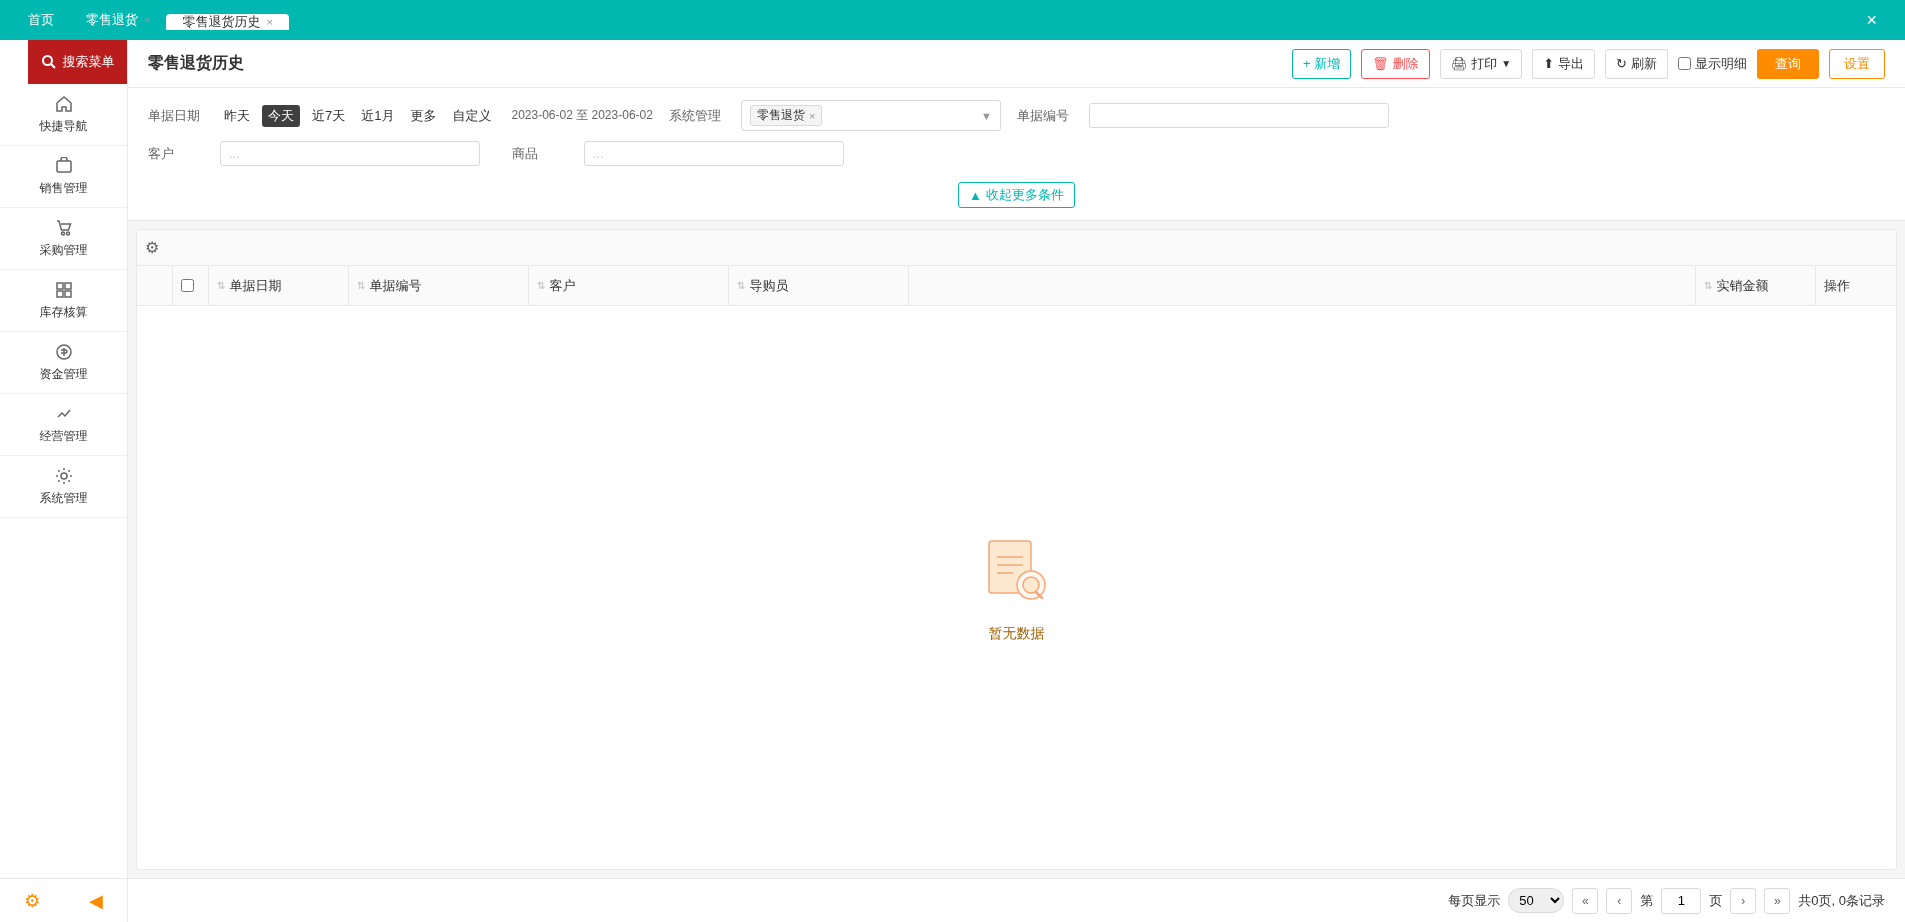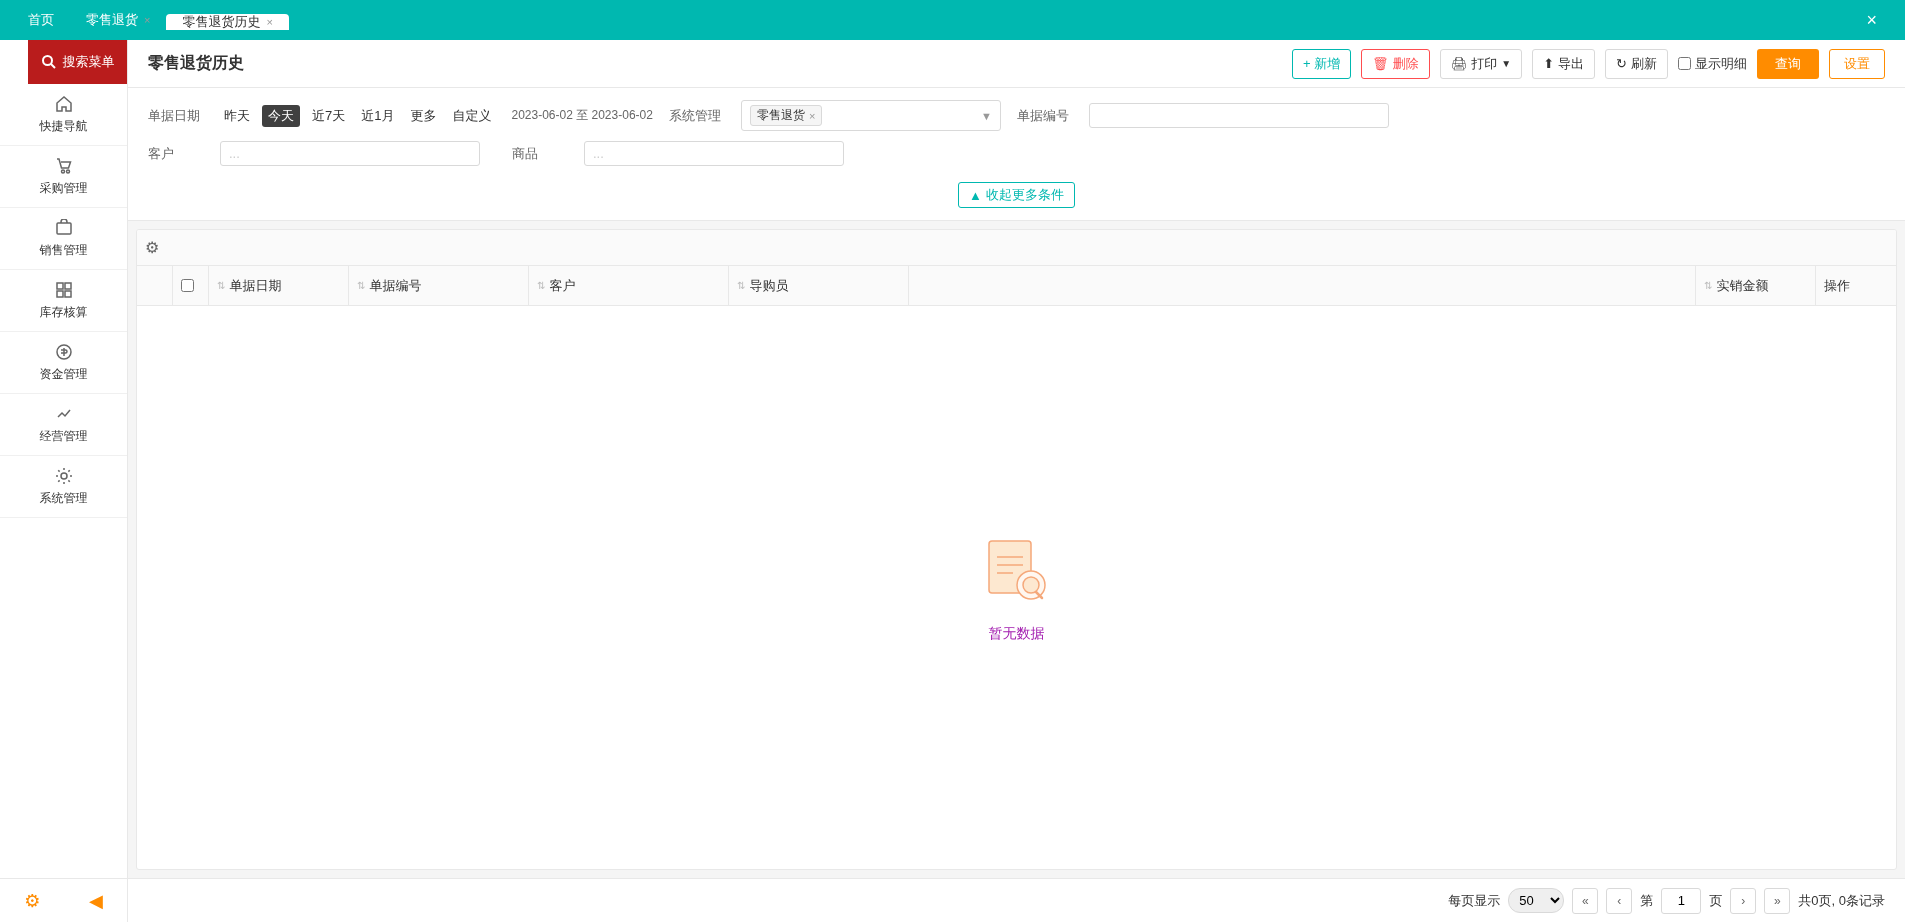--- a/index.html
+++ b/index.html
@@ -332,21 +332,21 @@
       flex-direction: column;
       align-items: center;
       gap: 12px;
     }
     .empty-icon {
       width: 80px;
       height: 80px;
     }
     .empty-text {
       font-size: 14px;
-      color: #a21caf;
+      color: #a16207;
     }
 
     
     .pagination {
       height: 44px;
       border-top: 1px solid #e8e8e8;
       display: flex;
       align-items: center;
       justify-content: flex-end;
       padding: 0 20px;
@@ -423,35 +423,35 @@
         <div class="menu-icon">
           <svg width="18" height="18" viewBox="0 0 18 18" fill="none" stroke="#666" stroke-width="1.5">
             <path d="M2 8L9 2l7 6v8H11v-4H7v4H2z"></path>
           </svg>
         </div>
         <span>快捷导航</span>
       </div>
       <div class="sidebar-item">
         <div class="menu-icon">
           <svg width="18" height="18" viewBox="0 0 18 18" fill="none" stroke="#666" stroke-width="1.5">
+            <rect x="2" y="4" width="14" height="11" rx="1"></rect>
+            <path d="M6 4V3a3 3 0 016 0v1"></path>
+          </svg>
+        </div>
+        <span>销售管理</span>
+      </div>
+      <div class="sidebar-item">
+        <div class="menu-icon">
+          <svg width="18" height="18" viewBox="0 0 18 18" fill="none" stroke="#666" stroke-width="1.5">
             <path d="M2 2h2l2.5 9h7l2-6H6"></path>
             <circle cx="8" cy="14.5" r="1.5"></circle>
             <circle cx="13" cy="14.5" r="1.5"></circle>
           </svg>
         </div>
         <span>采购管理</span>
-      </div>
-      <div class="sidebar-item">
-        <div class="menu-icon">
-          <svg width="18" height="18" viewBox="0 0 18 18" fill="none" stroke="#666" stroke-width="1.5">
-            <rect x="2" y="4" width="14" height="11" rx="1"></rect>
-            <path d="M6 4V3a3 3 0 016 0v1"></path>
-          </svg>
-        </div>
-        <span>销售管理</span>
       </div>
       <div class="sidebar-item">
         <div class="menu-icon">
           <svg width="18" height="18" viewBox="0 0 18 18" fill="none" stroke="#666" stroke-width="1.5">
             <rect x="2" y="2" width="6" height="6"></rect>
             <rect x="10" y="2" width="6" height="6"></rect>
             <rect x="2" y="10" width="6" height="6"></rect>
             <rect x="10" y="10" width="6" height="6"></rect>
           </svg>
         </div>

